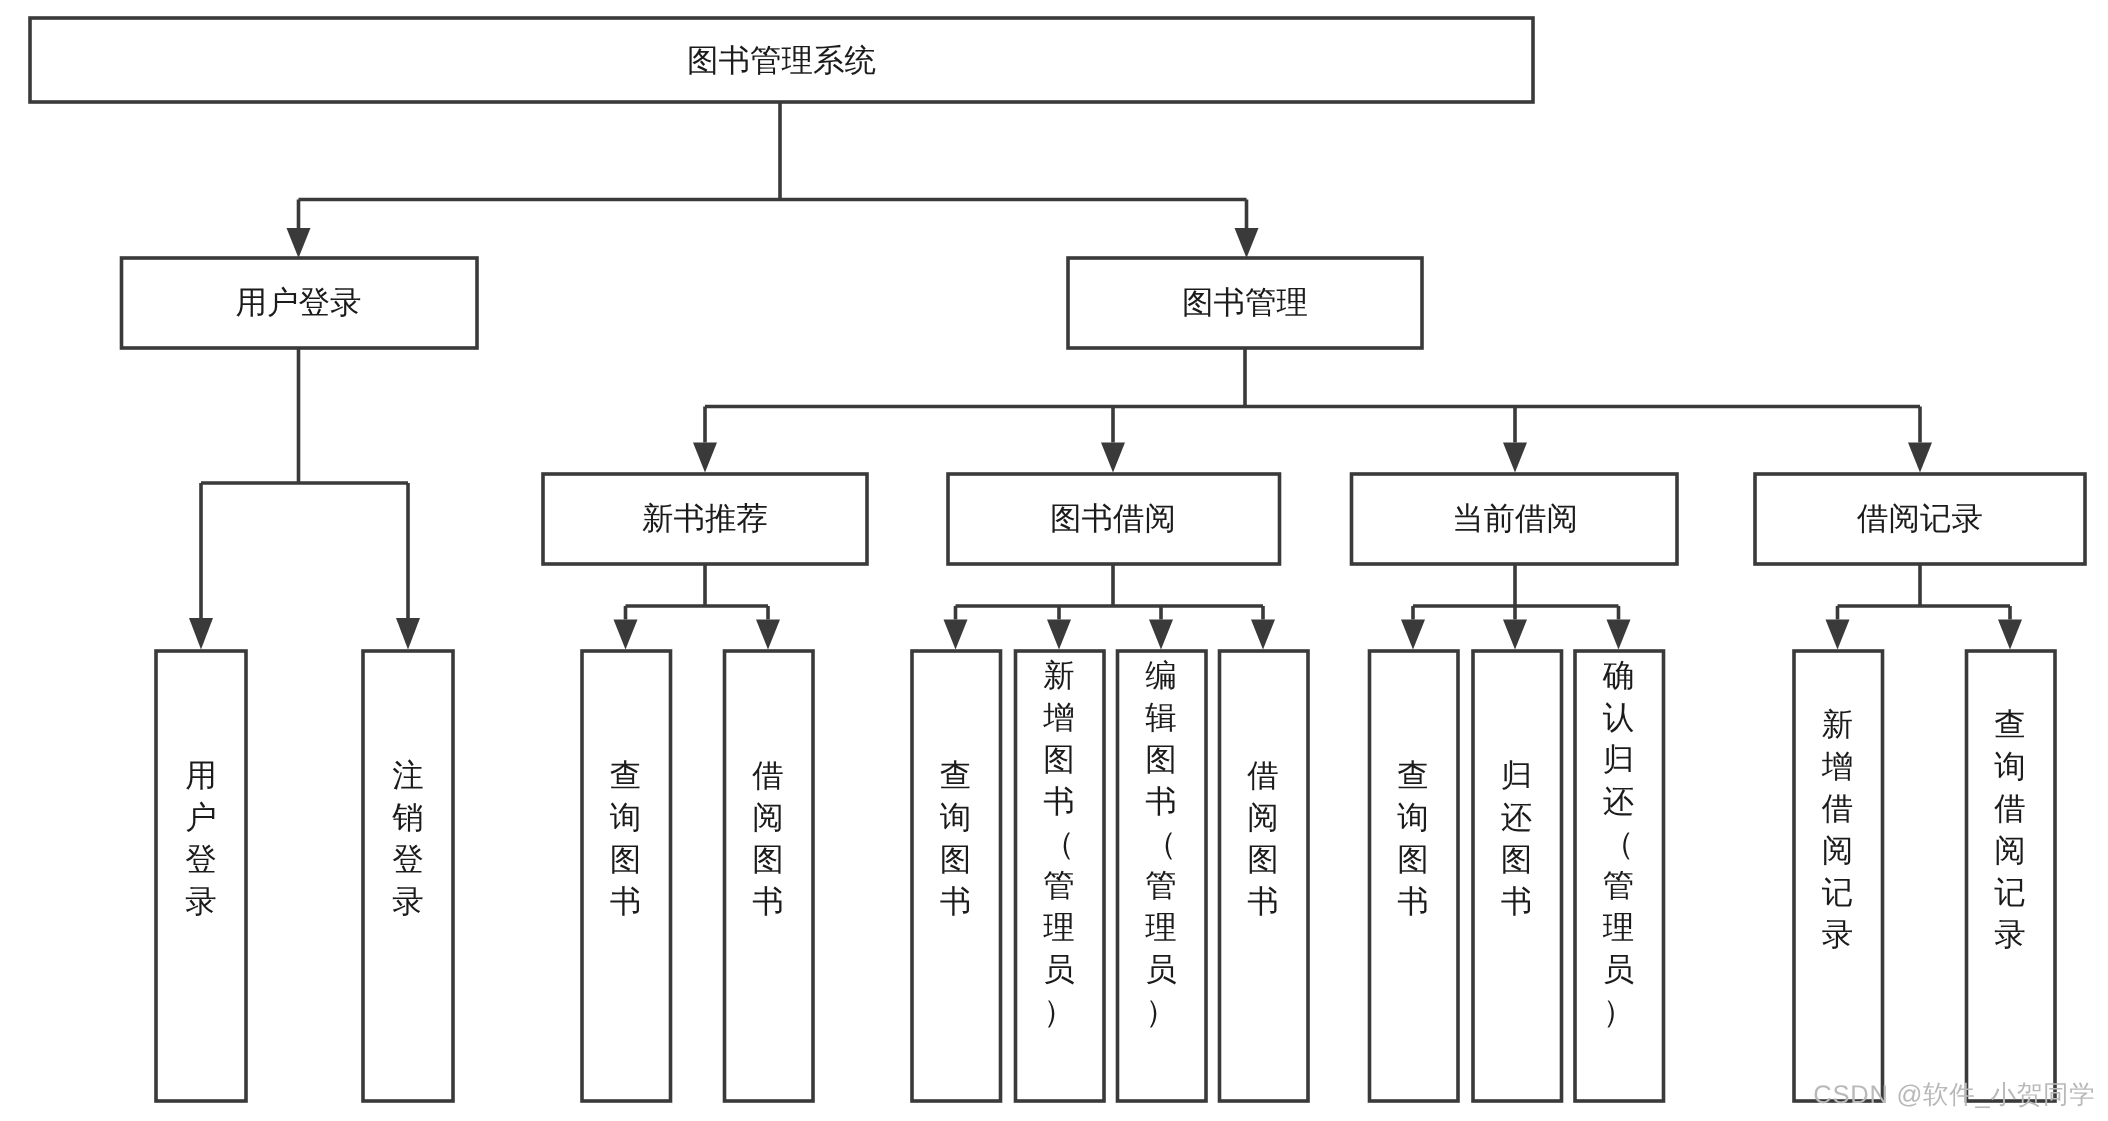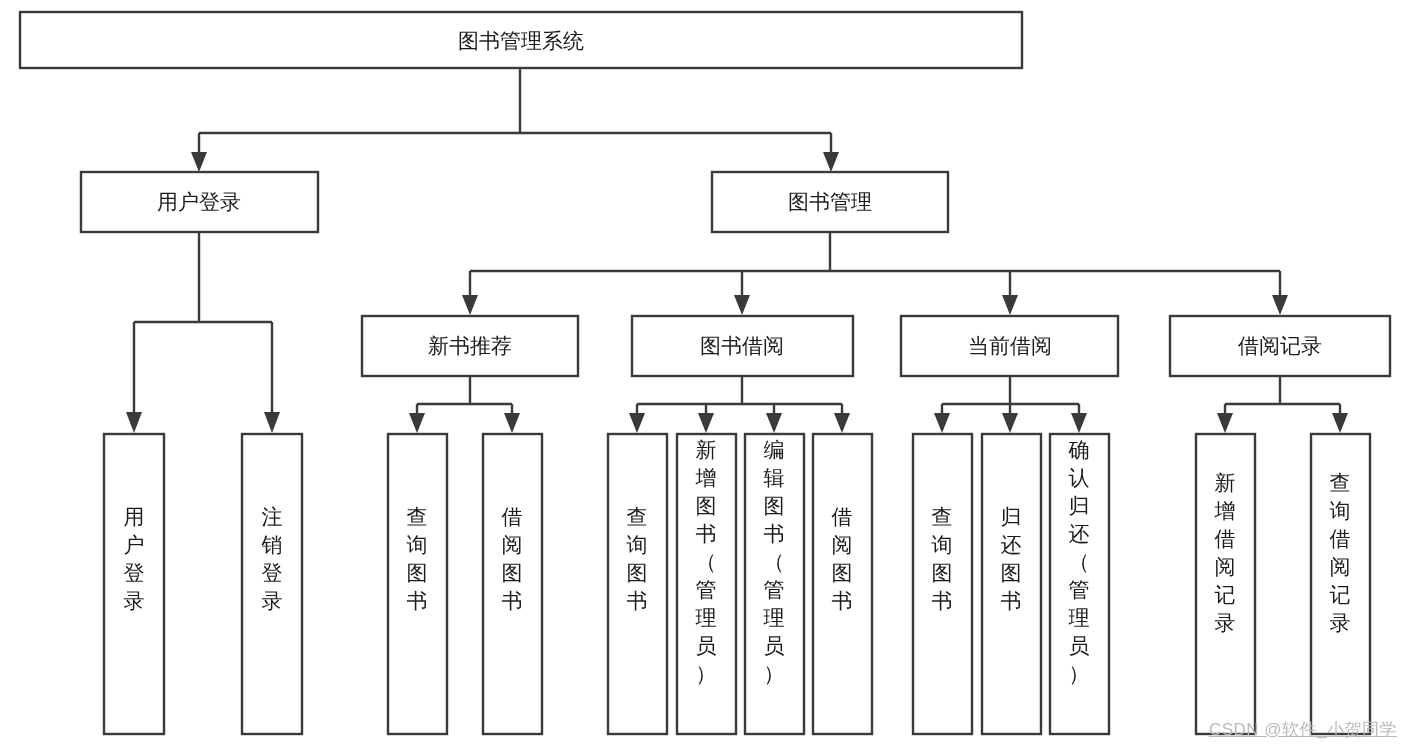--- a/index.html
+++ b/index.html
@@ -50,21 +50,20 @@
   }
   .watermark {
     position: absolute;
     right: 8px;
     bottom: 6px;
     font-family: "Liberation Sans", "DejaVu Sans", sans-serif;
     font-size: 17px;
     color: #b9b9b9;
     white-space: nowrap;
     letter-spacing: 0.5px;
-    text-decoration: underline;
   }
 </style>
 </head>
 <body>
 
 <svg id="diagram" viewBox="0 0 1405 747">
 
   <g>
 
     <path class="connector" d="M520,68 L520,133 M199,133 L831,133 M199,133 L199,152 M831,133 L831,152"></path>

